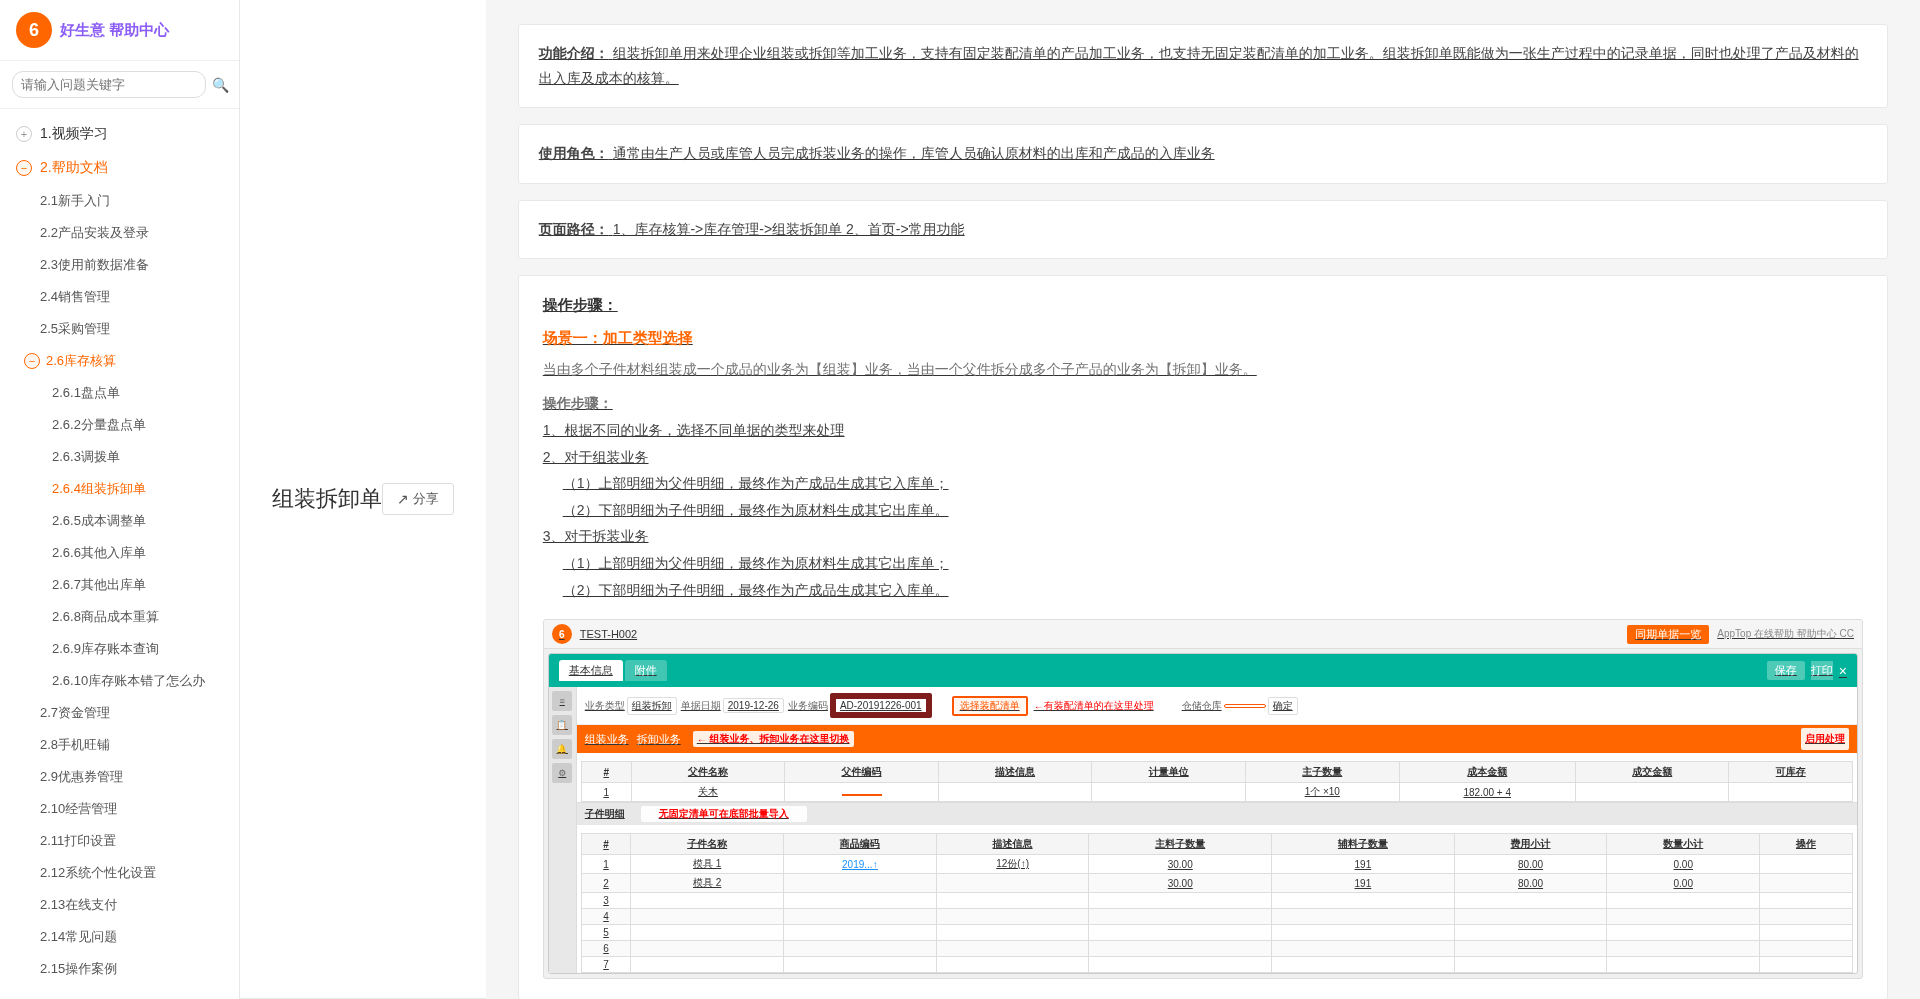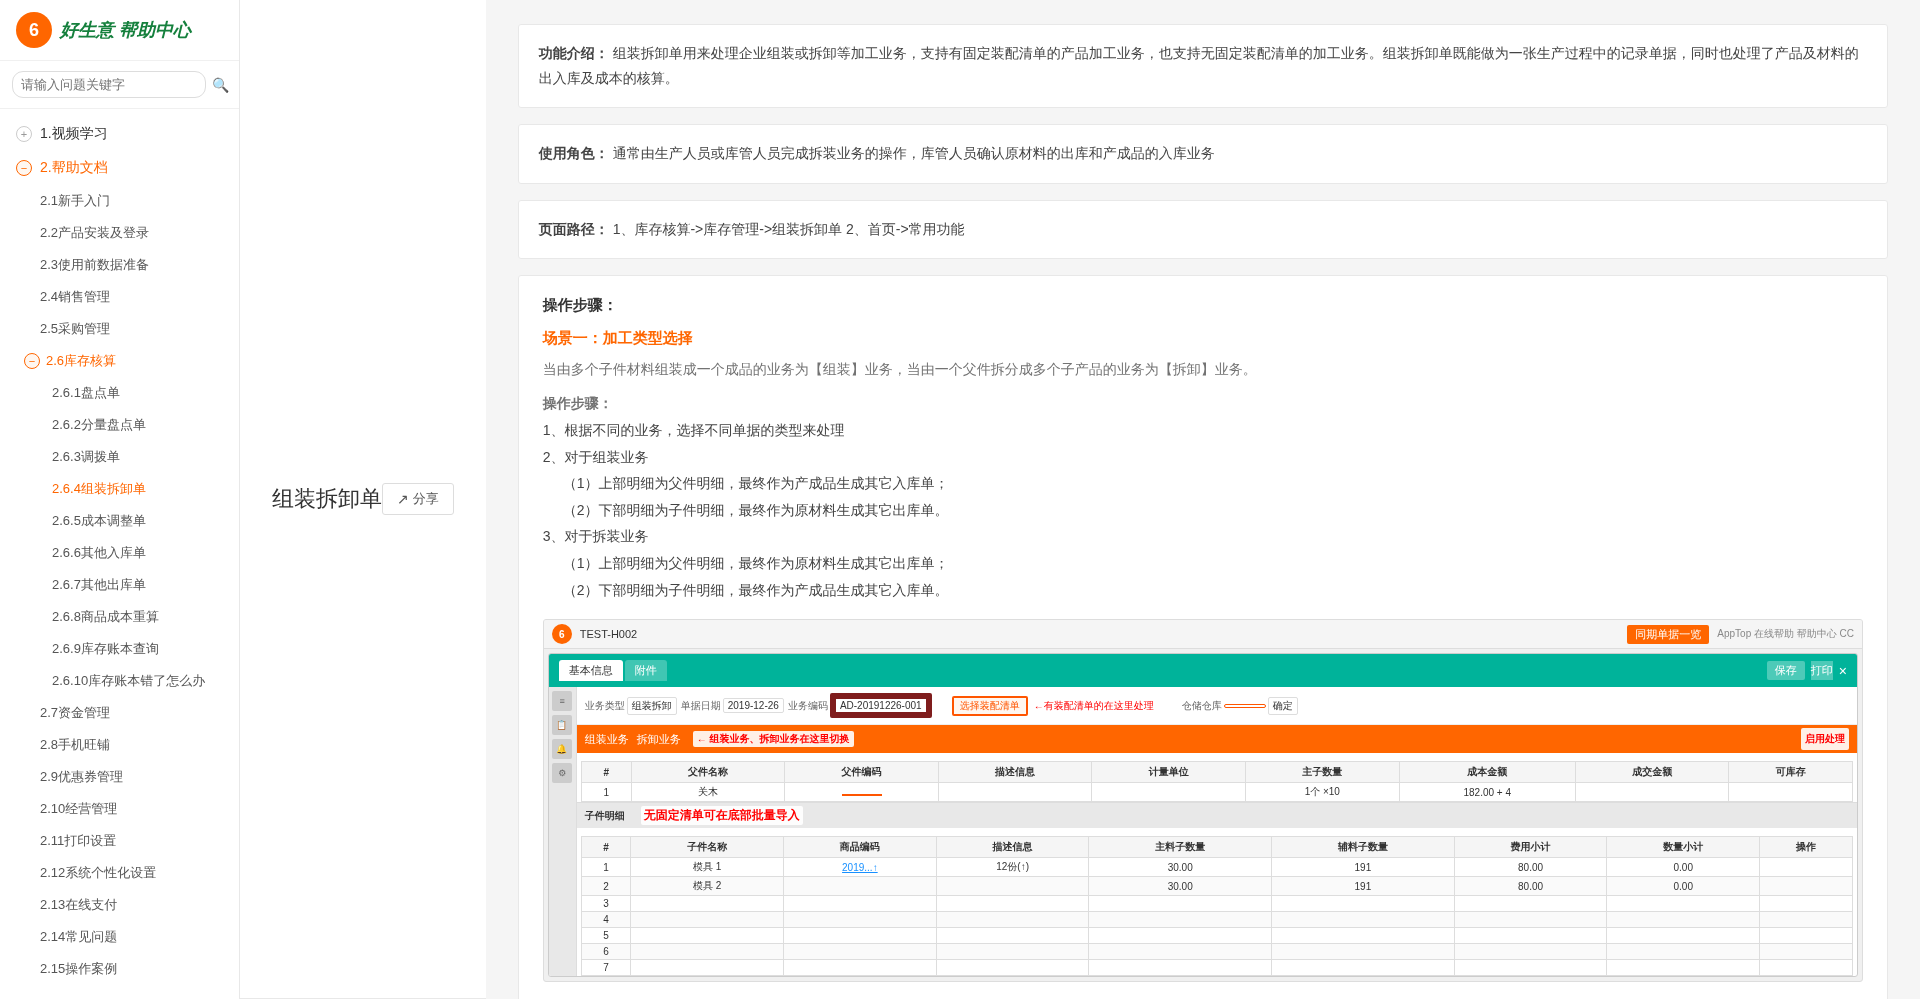--- a/index.html
+++ b/index.html
@@ -24,21 +24,21 @@
       border-bottom: 1px solid #f0f0f0;
     }
     .logo-circle {
       width: 36px; height: 36px;
       background: #f60;
       border-radius: 50%;
       display: flex; align-items: center; justify-content: center;
       color: #fff; font-size: 18px; font-weight: bold;
       margin-right: 8px;
     }
-    .logo-text { font-size: 18px; font-weight: bold; color: #15803d; font-style: italic; }
+    .logo-text { font-size: 15px; font-weight: bold; color: #8b5cf6; }
     .search-box {
       padding: 10px 12px;
       border-bottom: 1px solid #f0f0f0;
       display: flex; align-items: center;
       background: #fff;
     }
     .search-box input {
       flex: 1;
       border: 1px solid #ddd;
       border-radius: 11px;
@@ -110,20 +110,21 @@
       padding: 6px 14px;
       cursor: pointer;
       font-size: 13px;
       color: #555;
       background: #fff;
     }
     #content {
       flex: 1;
       overflow-y: auto;
       padding: 24px 32px;
+      text-decoration: underline;
     }
     .info-block {
       background: #fff;
       border: 1px solid #e8e8e8;
       border-radius: 3px;
       padding: 16px 20px;
       margin-bottom: 16px;
       font-size: 14px;
       line-height: 1.8;
       color: #444;
@@ -376,21 +377,21 @@
                       <td>182.00 + 4</td>
                       <td></td>
                       <td></td>
                     </tr>
                   </tbody>
                 </table>
               </div>
 
               <div style="display:flex;align-items:center;background:#e8e8e8;padding:3px 8px;border-top:1px solid #ddd;position:relative;">
                 <span style="font-size:10px;font-weight:bold;color:#333;">子件明细</span>
-                <span style="color:red;font-size:12px;font-weight:bold;background:rgba(255,255,255,0.9);padding:1px 3px;border-radius:2px;margin-left:16px;">无固定清单可在底部批量导入</span>
+                <span style="color:red;font-size:10px;font-weight:bold;background:rgba(255,255,255,0.9);padding:1px 18px;border-radius:2px;margin-left:16px;">无固定清单可在底部批量导入</span>
               </div>
 
               <div style="padding:0 4px;">
                 <table class="mock-table">
                   <thead>
                     <tr>
                       <th>#</th>
                       <th>子件名称</th>
                       <th>商品编码</th>
                       <th>描述信息</th>

